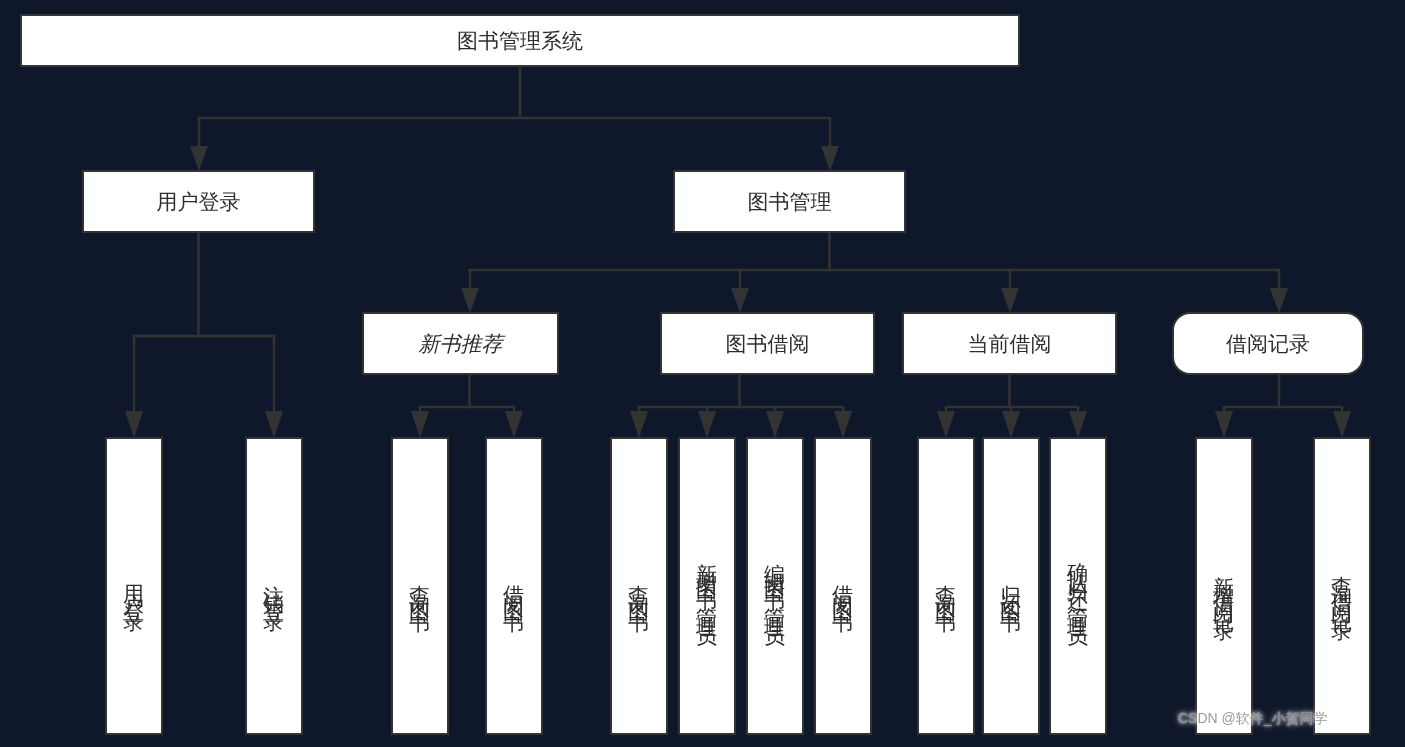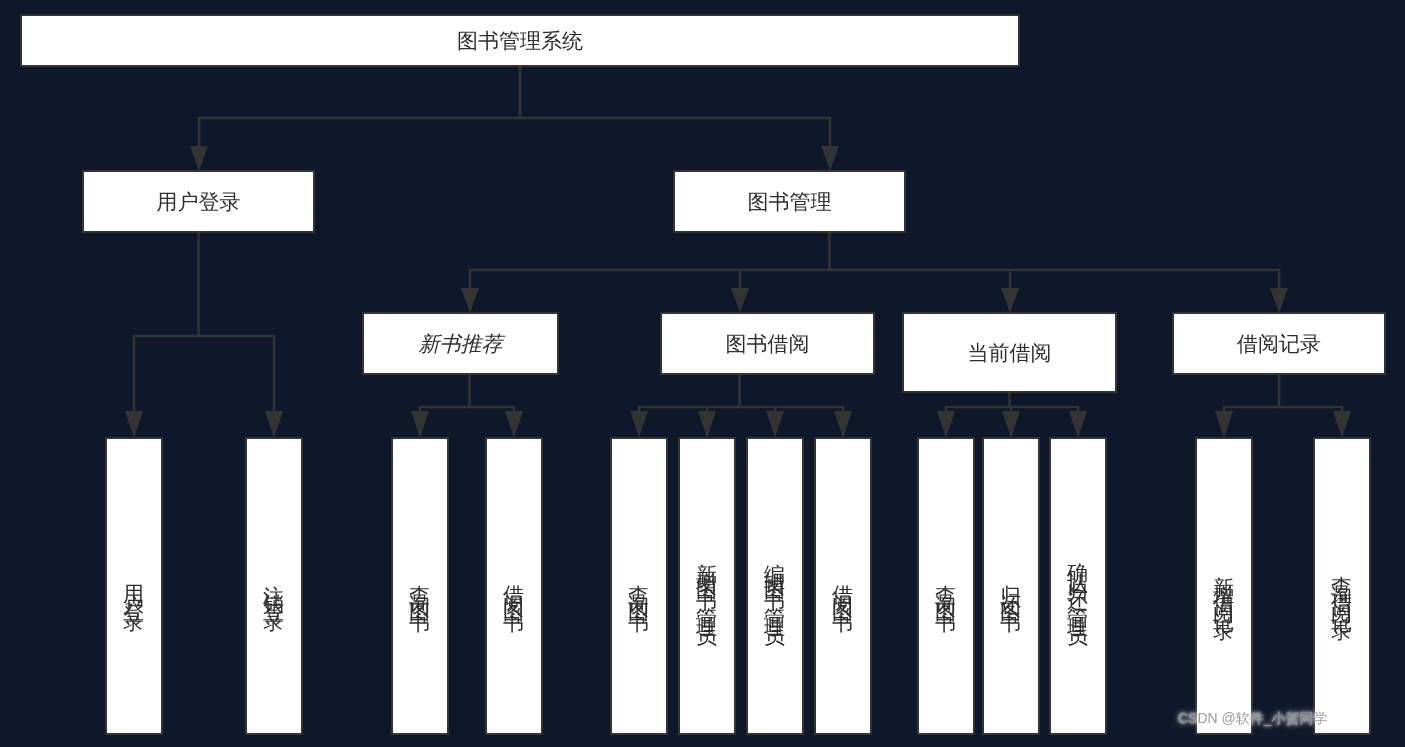--- a/index.html
+++ b/index.html
@@ -107,22 +107,22 @@
     </g>
   </svg>
 
   <div class="box" style="left:20px;top:14px;width:1000px;height:53px;">图书管理系统</div>
 
   <div class="box" style="left:82px;top:170px;width:233px;height:63px;">用户登录</div>
   <div class="box" style="left:673px;top:170px;width:233px;height:63px;">图书管理</div>
 
   <div class="box" style="left:362px;top:312px;width:197px;height:63px;font-style:italic;">新书推荐</div>
   <div class="box" style="left:632px;top:312px;width:215px;height:63px;margin-left:28px;">图书借阅</div>
-  <div class="box" style="left:902px;top:312px;width:215px;height:81px;">当前借阅</div>
-  <div class="box" style="left:1172px;top:312px;width:214px;height:63px;">借阅记录</div>
+  <div class="box" style="left:902px;top:312px;width:215px;height:63px;">当前借阅</div>
+  <div class="box" style="left:1172px;top:312px;width:192px;height:63px;border-radius:18px;">借阅记录</div>
 
   <div class="box leaf" style="left:105px;top:437px;width:58px;height:298px;">用户登录</div>
   <div class="box leaf" style="left:245px;top:437px;width:58px;height:298px;">注销登录</div>
 
   <div class="box leaf" style="left:391px;top:437px;width:58px;height:298px;">查询图书</div>
   <div class="box leaf" style="left:485px;top:437px;width:58px;height:298px;">借阅图书</div>
 
   <div class="box leaf" style="left:610px;top:437px;width:58px;height:298px;">查询图书</div>
   <div class="box leaf" style="left:678px;top:437px;width:58px;height:298px;">新增图书（管理员）</div>
   <div class="box leaf" style="left:746px;top:437px;width:58px;height:298px;">编辑图书（管理员）</div>

